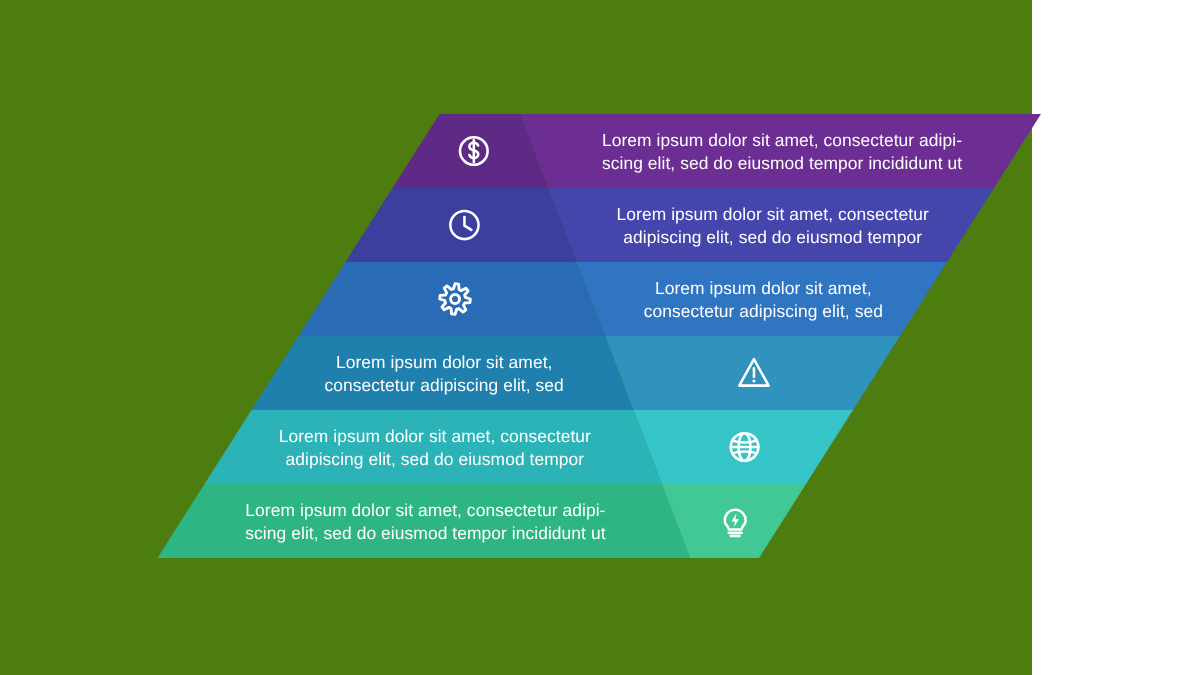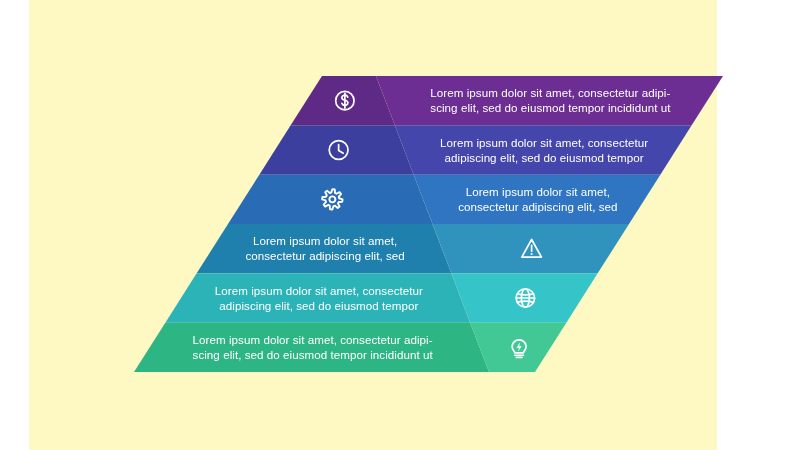--- a/index.html
+++ b/index.html
@@ -10,22 +10,21 @@
   body {
     width: 800px;
     height: 450px;
     overflow: hidden;
     font-family: "Liberation Sans", sans-serif;
   }
   #stage {
     position: relative;
     width: 688px;
     height: 450px;
-    background: #fef9c3;
-    margin-left: 29px;
+    background: #4d7c0f;
   }
   #chart-svg {
     position: absolute;
     left: 0;
     top: 0;
     width: 800px;
     height: 450px;
     display: block;
   }
   .band-text {

